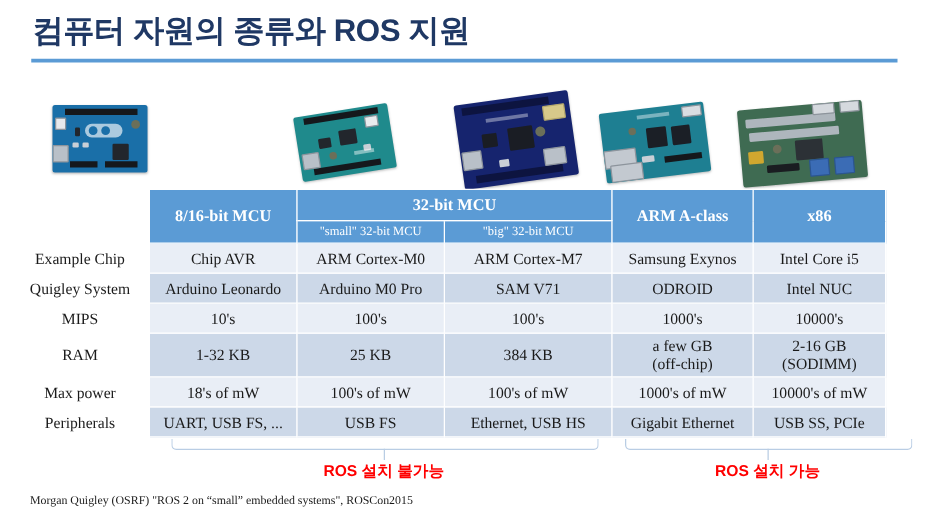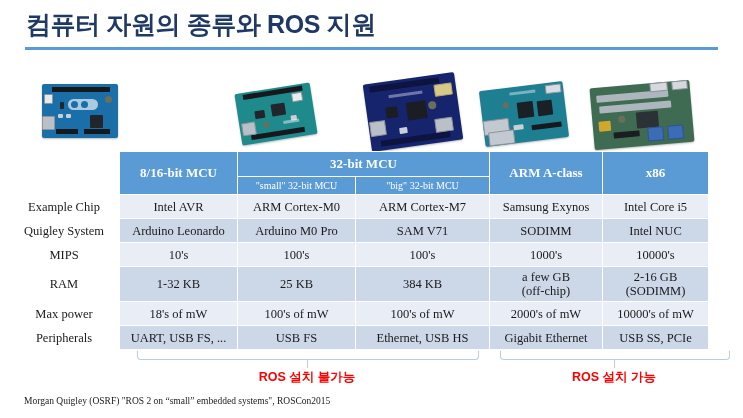--- a/index.html
+++ b/index.html
@@ -271,32 +271,32 @@
       <th class="hdr-cell" rowspan="2">x86</th>
     </tr>
     <tr>
       <th class="hdr-sub">"small" 32-bit MCU</th>
       <th class="hdr-sub">"big" 32-bit MCU</th>
     </tr>
   </thead>
   <tbody>
     <tr class="row-a r-std">
       <td class="rowlabel">Example Chip</td>
-      <td>Intel AVR</td>
+      <td>Chip AVR</td>
       <td>ARM Cortex-M0</td>
       <td>ARM Cortex-M7</td>
       <td>Samsung Exynos</td>
       <td>Intel Core i5</td>
     </tr>
     <tr class="row-b r-std">
       <td class="rowlabel">Quigley System</td>
       <td>Arduino Leonardo</td>
       <td>Arduino M0 Pro</td>
       <td>SAM V71</td>
-      <td>SODIMM</td>
+      <td>ODROID</td>
       <td>Intel NUC</td>
     </tr>
     <tr class="row-a r-std">
       <td class="rowlabel">MIPS</td>
       <td>10's</td>
       <td>100's</td>
       <td>100's</td>
       <td>1000's</td>
       <td>10000's</td>
     </tr>
@@ -308,21 +308,21 @@
       <td style="white-space:pre-line;">a few GB
 (off-chip)</td>
       <td style="white-space:pre-line;">2-16 GB
 (SODIMM)</td>
     </tr>
     <tr class="row-a r-std">
       <td class="rowlabel">Max power</td>
       <td>18's of mW</td>
       <td>100's of mW</td>
       <td>100's of mW</td>
-      <td>2000's of mW</td>
+      <td>1000's of mW</td>
       <td>10000's of mW</td>
     </tr>
     <tr class="row-b r-std">
       <td class="rowlabel">Peripherals</td>
       <td>UART, USB FS, ...</td>
       <td>USB FS</td>
       <td>Ethernet, USB HS</td>
       <td>Gigabit Ethernet</td>
       <td>USB SS, PCIe</td>
     </tr>

